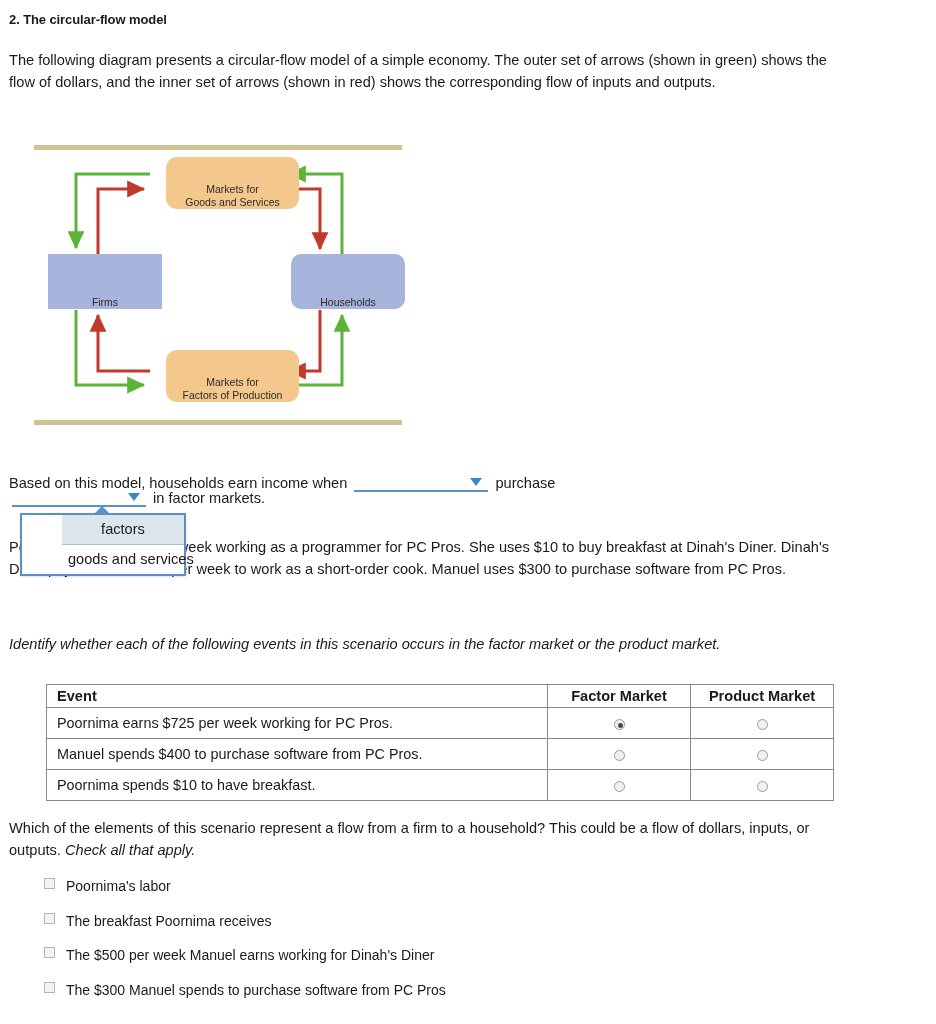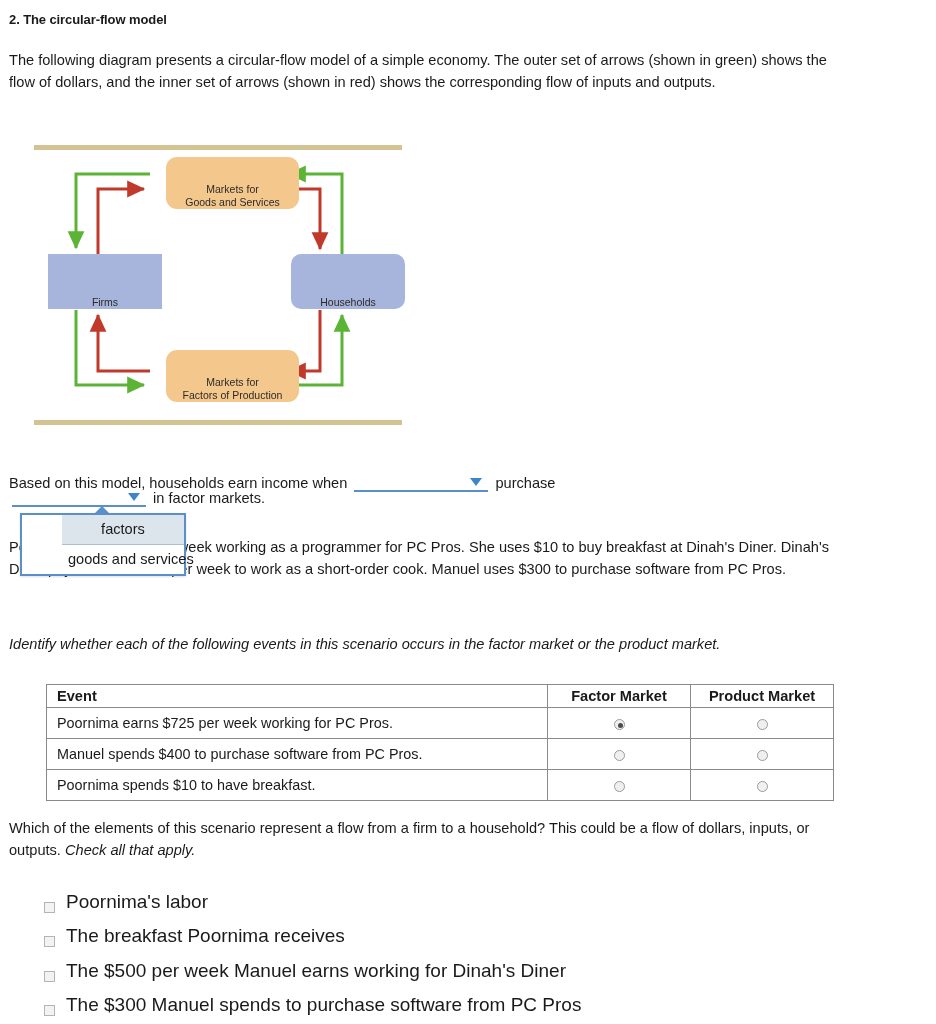--- a/index.html
+++ b/index.html
@@ -219,23 +219,23 @@
   }
   .q2 i { font-style: italic; }
 
   .check-list {
     position: absolute;
     left: 44px; top: 878px;
     width: 700px;
   }
   .check-row {
     display: flex;
-    align-items: flex-end;
+    align-items: flex-start;
     height: 34.5px;
-    font-size: 19px;
+    font-size: 14px;
   }
   .cbox {
     width: 11px; height: 11px;
     border: 1px solid #b4b4b4;
     background: #f3f3f3;
     margin-right: 11px;
     flex: 0 0 auto;
   }
 </style>
 </head>

